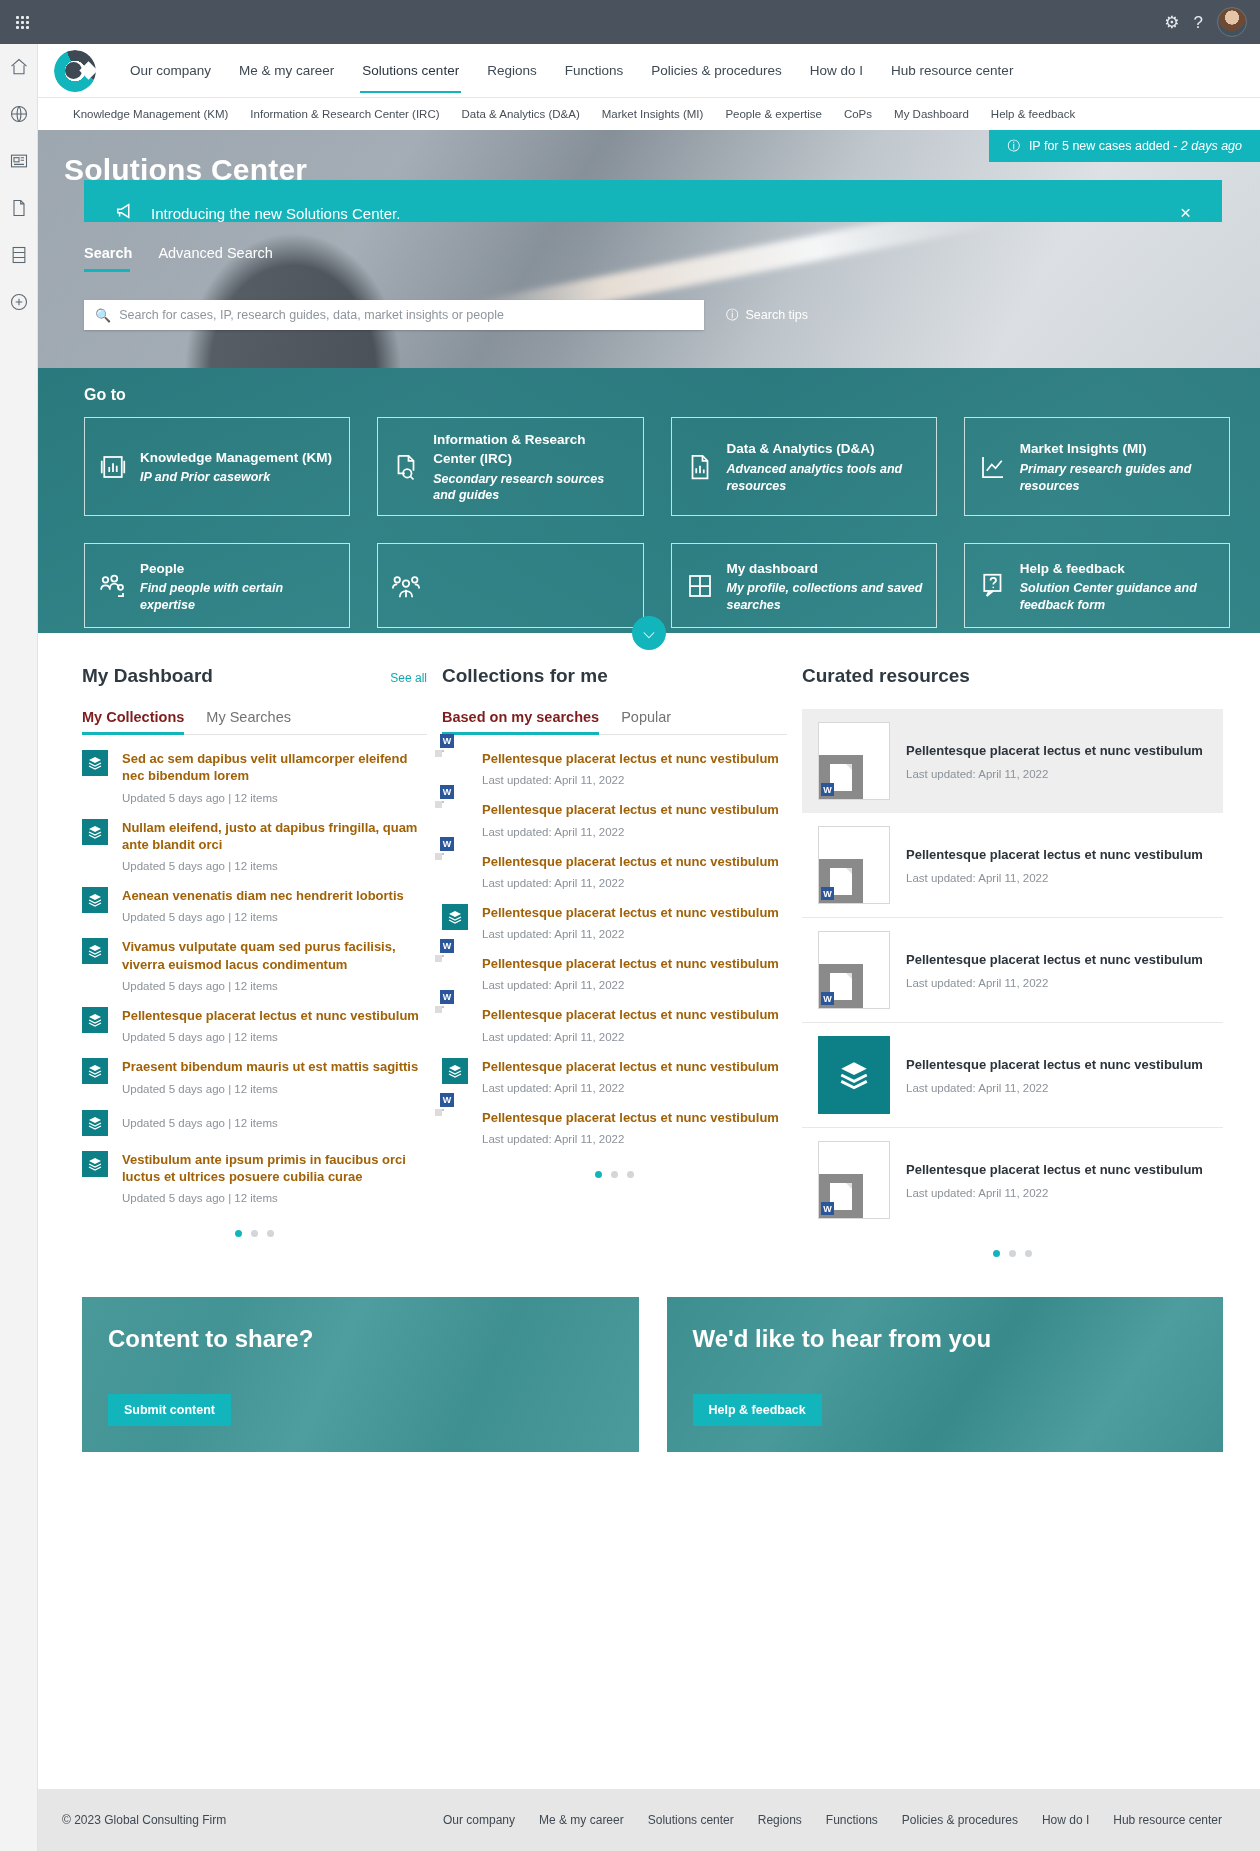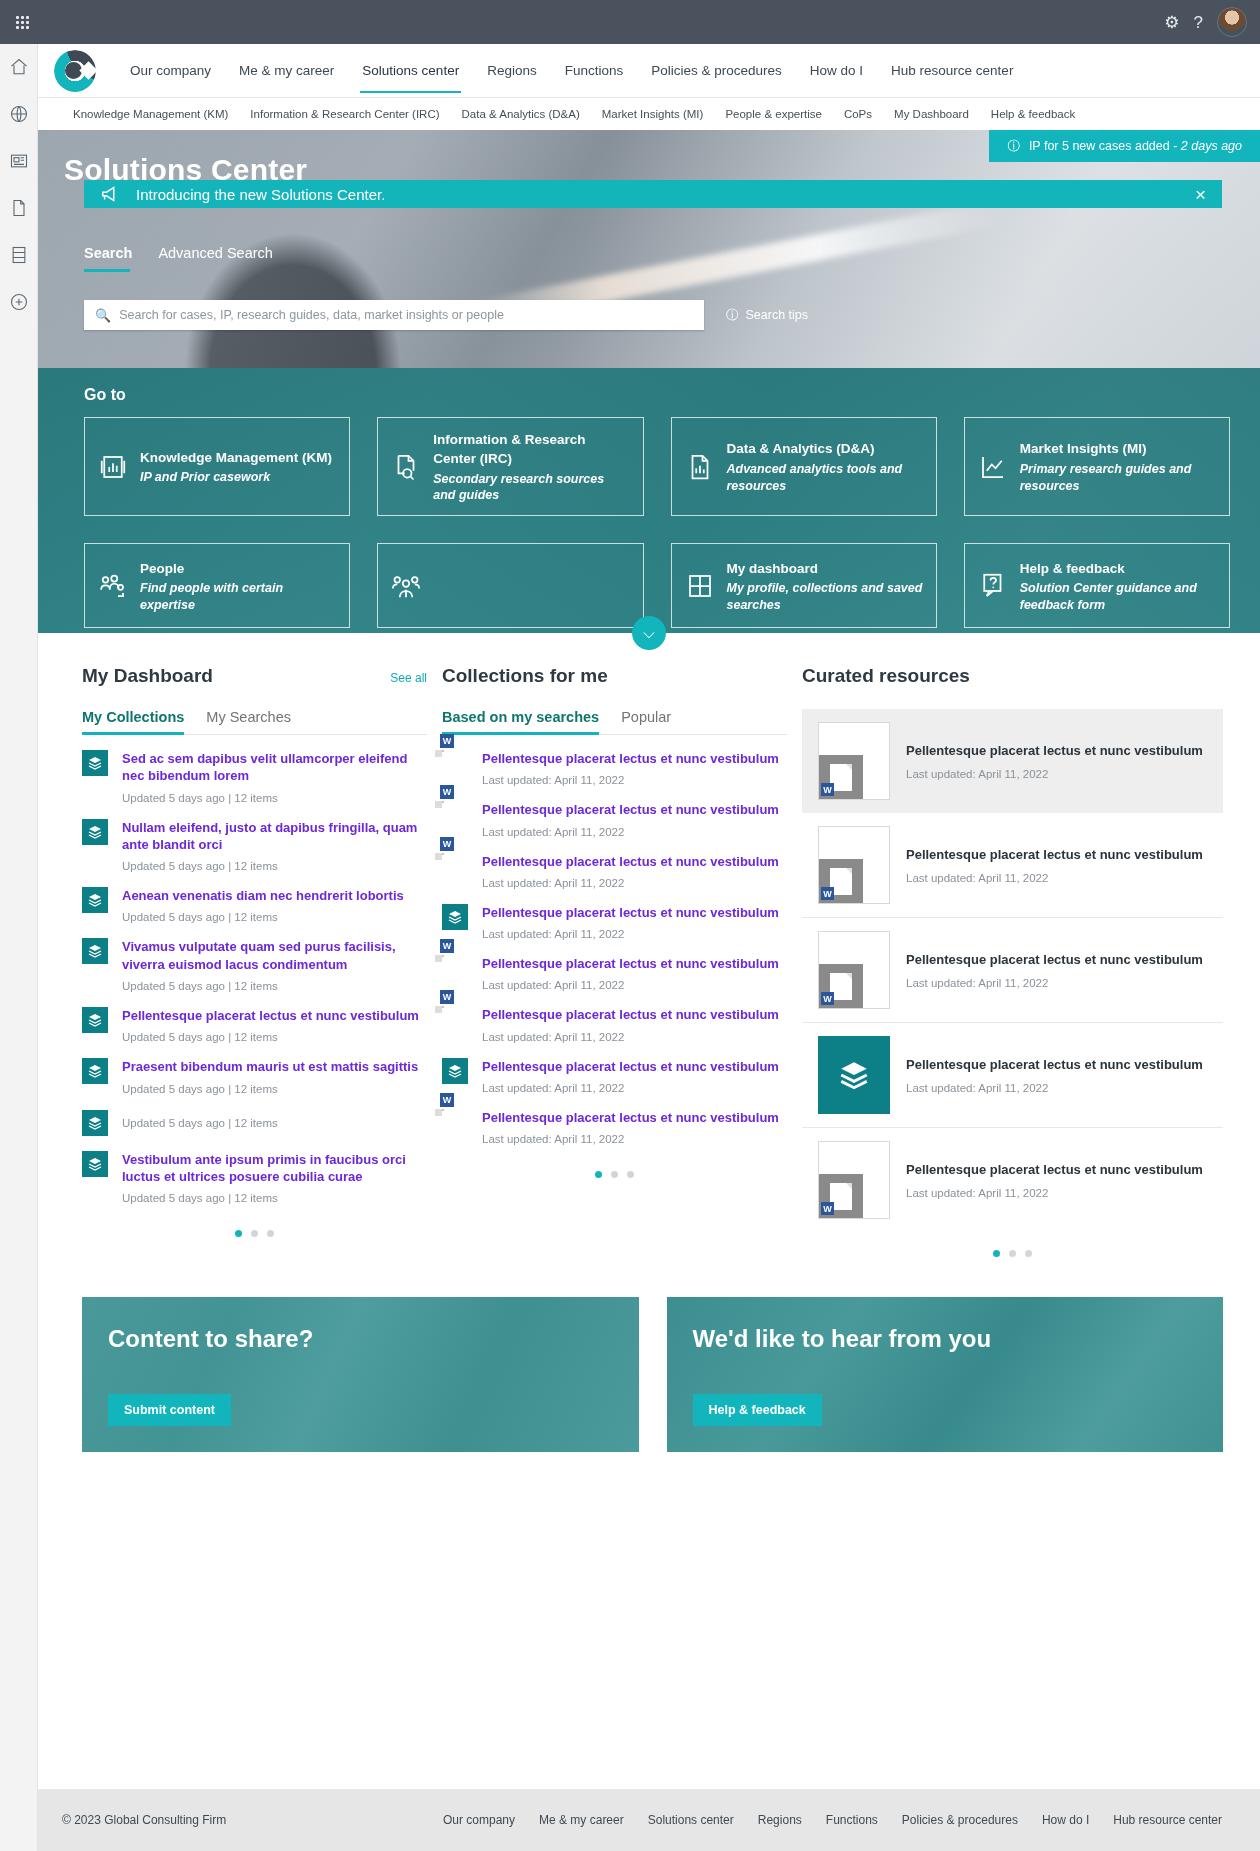--- a/index.html
+++ b/index.html
@@ -79,22 +79,22 @@
   }
   .hero-title {
     position:absolute; left:26px; top:23px; color:#fff; font-size:30px; font-weight:700; letter-spacing:.2px; z-index:3;
   }
   .ip-badge {
     position:absolute; right:0; top:0; height:32px; background:#13b5bd; color:#fff;
     display:flex; align-items:center; gap:9px; padding:0 18px; font-size:12.5px; z-index:4;
   }
   .ip-badge em { font-style:italic; }
   .announce {
-    position:absolute; left:46px; top:50px; right:38px; height:28px; background:#14b4bb;
-    display:flex; align-items:center; padding:0 16px; z-index:4;
+    position:absolute; left:46px; top:50px; right:38px; height:42px; background:#14b4bb;
+    display:flex; align-items:flex-end; padding:0 31px; z-index:4;
   }
   .announce .megaphone { width:22px; height:22px; margin-right:14px; color:#fff; }
   .announce .atxt { color:#fff; font-size:15px; }
   .announce .aclose { margin-left:auto; color:#fff; font-size:19px; line-height:1; cursor:pointer; }
 
   .stabs { position:absolute; left:46px; top:115px; display:flex; gap:26px; z-index:4; }
   .stab { color:#fff; font-size:14.5px; padding-bottom:11px; position:relative; cursor:pointer; }
   .stab.active { font-weight:700; }
   .stab.active::after { content:""; position:absolute; left:0; width:46px; height:3px; bottom:0; background:#13b5bd; }
 
@@ -133,29 +133,29 @@
     font-size:15px; z-index:6; cursor:pointer;
   }
 
   
   .cols { display:grid; grid-template-columns: 345px 345px 1fr; gap:0 15px; padding:32px 37px 0 44px; }
   .colhead { display:flex; align-items:baseline; }
   .colhead h2 { font-size:19px; color:#2f3942; font-weight:700; }
   .seeall { margin-left:auto; color:#12a8b0; font-size:12px; cursor:pointer; }
   .ctabs { display:flex; gap:22px; margin-top:22px; border-bottom:1px solid #e4e4e4; }
   .ctab { font-size:14.5px; color:#737373; padding-bottom:9px; position:relative; cursor:pointer; }
-  .ctab.active { color:#0f766e; font-weight:700; }
+  .ctab.active { color:#7f1d1d; font-weight:700; }
   .ctab.active::after { content:""; position:absolute; left:0; right:0; bottom:-1px; height:3px; background:#13b5bd; }
 
   .litem { display:flex; gap:14px; padding:15px 0 0 0; }
   .tileico { flex:0 0 26px; width:26px; height:26px; background:#0d7f87; display:flex; align-items:center; justify-content:center; }
   .tileico svg { width:16px; height:16px; color:#fff; }
   .docico { flex:0 0 26px; width:24px; height:28px; position:relative; }
   .lbody .ltitle { font-size:13px; color:#2a3views; }
-  .ltitle { font-size:13px; line-height:1.33; color:#6d28d9; font-weight:700; }
+  .ltitle { font-size:13px; line-height:1.33; color:#a16207; font-weight:700; }
   .lmeta { font-size:11.5px; color:#8b9299; margin-top:7px; }
   .dots { display:flex; gap:9px; justify-content:center; margin-top:26px; }
   .dot { width:7px; height:7px; border-radius:50%; background:#d3d6d9; }
   .dot.on { background:#13b5bd; }
 
   
   .cur-item { display:flex; align-items:center; gap:16px; padding:13px 16px; border-bottom:1px solid #e8e8e8; }
   .cur-item.sel { background:#eeeeee; border-bottom:none; }
   .thumb { flex:0 0 72px; width:72px; height:78px; background:#fff; border:1px solid #d8d8d8; position:relative; overflow:hidden; }
   .thumb .lines { position:absolute; inset:6px; }

